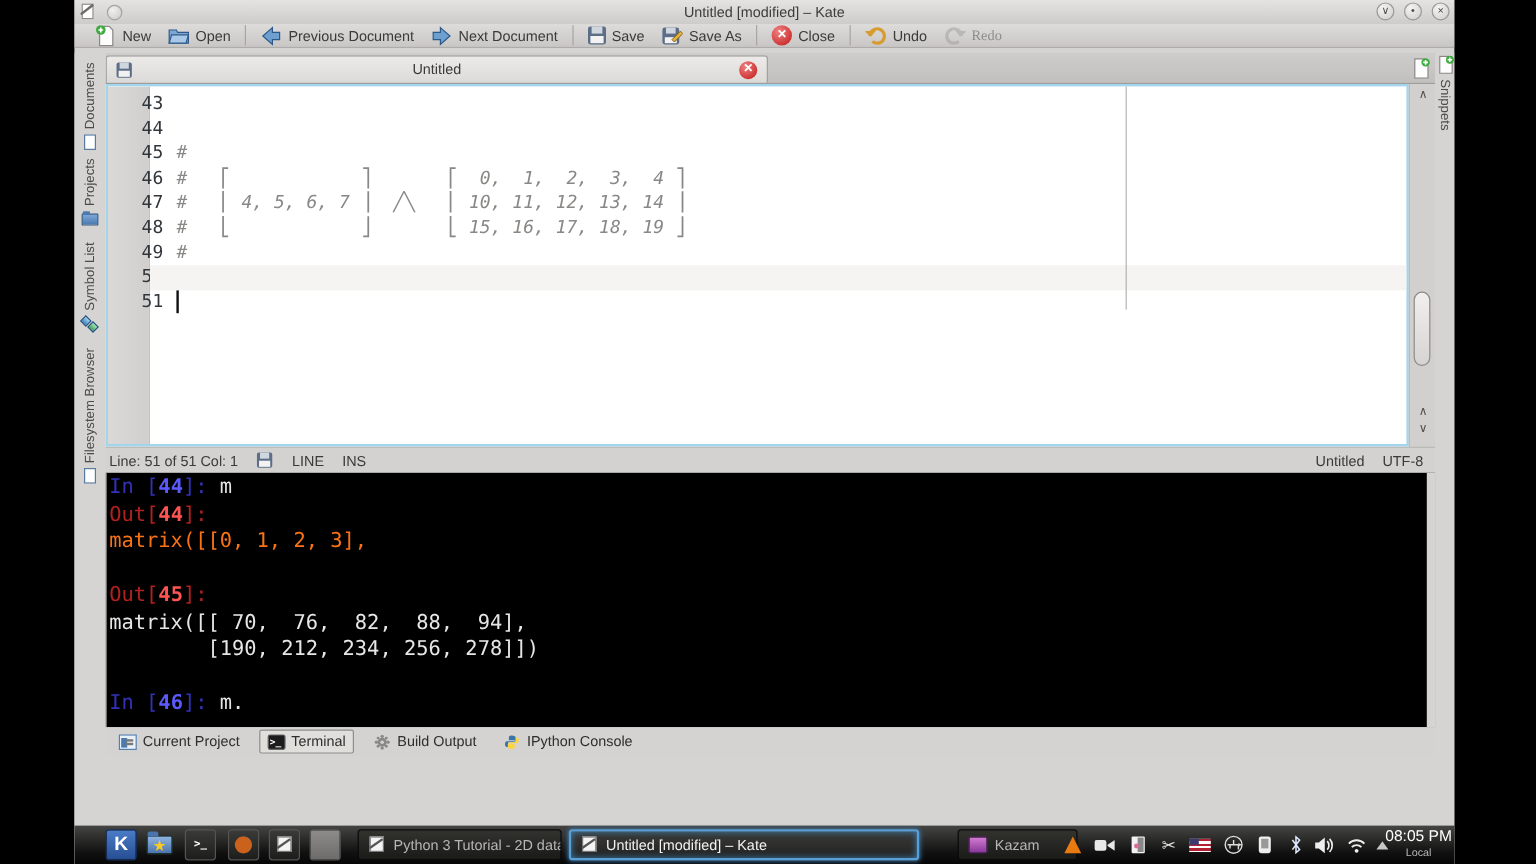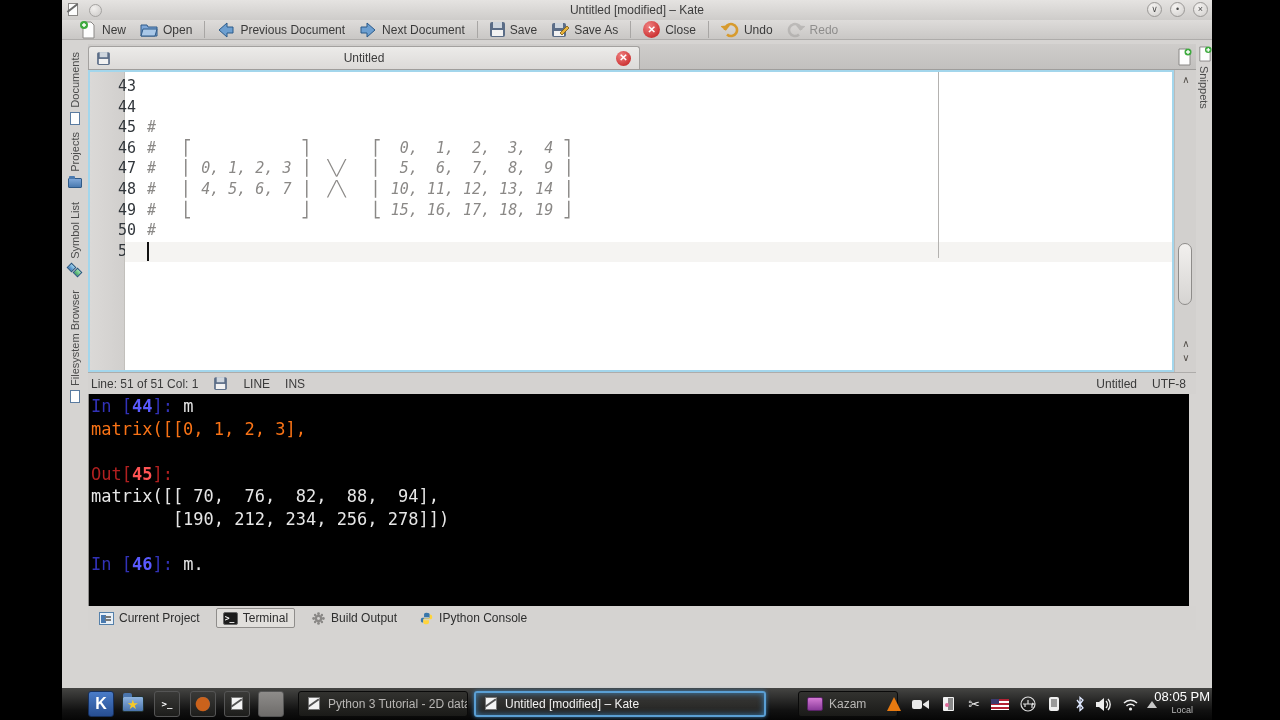--- a/index.html
+++ b/index.html
@@ -25,21 +25,21 @@
   .winbtn { width:15px; height:15px; border-radius:50%;
     background:radial-gradient(circle at 35% 30%, #f5f3f1, #d0cecc);
     border:1px solid #9a9896; font-size:9px; color:#4a4a4a;
     display:flex; align-items:center; justify-content:center; line-height:1; }
 
   
   .toolbar { height:20px; background:linear-gradient(#dedcda,#c9c7c5);
     border-bottom:1px solid #aeacaa; display:flex; align-items:center; padding-left:10px; }
   .tbtn { display:flex; align-items:center; gap:5px; padding:1px 7px;
     font-size:12px; color:#3a3a3a; white-space:nowrap; }
-  .tbtn.disabled { opacity:.45; }
+  .tbtn.disabled { opacity:.45;font-family:Liberation Serif, serif; }
   .tsep { width:1px; height:17px; background:#a8a6a4; margin:0 5px; }
   .icon18 { width:18px; height:18px; display:inline-block; }
 
   
   .bodyrow { position:absolute; top:44px; left:0; right:0; bottom:32px; display:flex; }
   .leftstrip { width:26px; background:#d6d4d2; position:relative; flex:none; }
   .rightstrip { width:16px; background:#d6d4d2; position:relative; flex:none; }
   .center { flex:1; display:flex; flex-direction:column; min-width:0; }
 
   .sidebtn { position:absolute; left:0; width:26px; display:flex; flex-direction:column;
@@ -310,21 +310,20 @@
               <div>50</div>
               <div>51</div>
             </div>
           <div class="code">
             <div class="wrapmarker"></div>
             <div class="cursor"></div>
           <div class="codeline"></div>
               <div class="codeline"></div>
               <div class="codeline">#</div>
               <div class="codeline">#   ⎡            ⎤       ⎡  0,  1,  2,  3,  4 ⎤</div>
-              <div class="codeline">#   ⎢ 0, 1, 2, 3 ⎥  ╲╱   ⎢  5,  6,  7,  8,  9 ⎥</div>
               <div class="codeline">#   ⎢ 4, 5, 6, 7 ⎥  ╱╲   ⎢ 10, 11, 12, 13, 14 ⎥</div>
               <div class="codeline">#   ⎣            ⎦       ⎣ 15, 16, 17, 18, 19 ⎦</div>
               <div class="codeline">#</div>
               <div class="codeline cur"></div>
             </div>
         </div>
         <div class="vscroll">
           <div class="sb-arrow" style="top:4px">∧</div>
           <div class="sb-thumb"></div>
           <div class="sb-arrow" style="bottom:22px">∧</div>
@@ -338,20 +337,21 @@
         <span class="st-item">LINE</span>
         <span class="st-item">INS</span>
         <span class="sp"></span>
         <span>Untitled</span>
         <span class="st-item">UTF-8</span>
       </div>
 
       <div class="console">
         <div>
             <div class="tline"><span style="color: rgb(50, 50, 184);">In [</span><span style="color: rgb(90, 90, 255); font-weight: bold;">44</span><span style="color: rgb(50, 50, 184);">]: </span><span style="color: rgb(230, 230, 230);">m</span></div>
+            <div class="tline"><span style="color: rgb(178, 32, 32);">Out[</span><span style="color: rgb(255, 84, 84); font-weight: bold;">44</span><span style="color: rgb(178, 32, 32);">]:</span></div>
             <div class="tline"><span style="color: #f97316;">matrix([[0, 1, 2, 3],</span></div>
             <div class="tline">&nbsp;</div>
             <div class="tline"><span style="color: rgb(178, 32, 32);">Out[</span><span style="color: rgb(255, 84, 84); font-weight: bold;">45</span><span style="color: rgb(178, 32, 32);">]:</span></div>
             <div class="tline"><span style="color: rgb(230, 230, 230);">matrix([[ 70,  76,  82,  88,  94],</span></div>
             <div class="tline"><span style="color: rgb(230, 230, 230);">        [190, 212, 234, 256, 278]])</span></div>
             <div class="tline">&nbsp;</div>
             <div class="tline"><span style="color: rgb(50, 50, 184);">In [</span><span style="color: rgb(90, 90, 255); font-weight: bold;">46</span><span style="color: rgb(50, 50, 184);">]: </span><span style="color: rgb(230, 230, 230);">m.</span></div>
           </div>
       </div>
 

